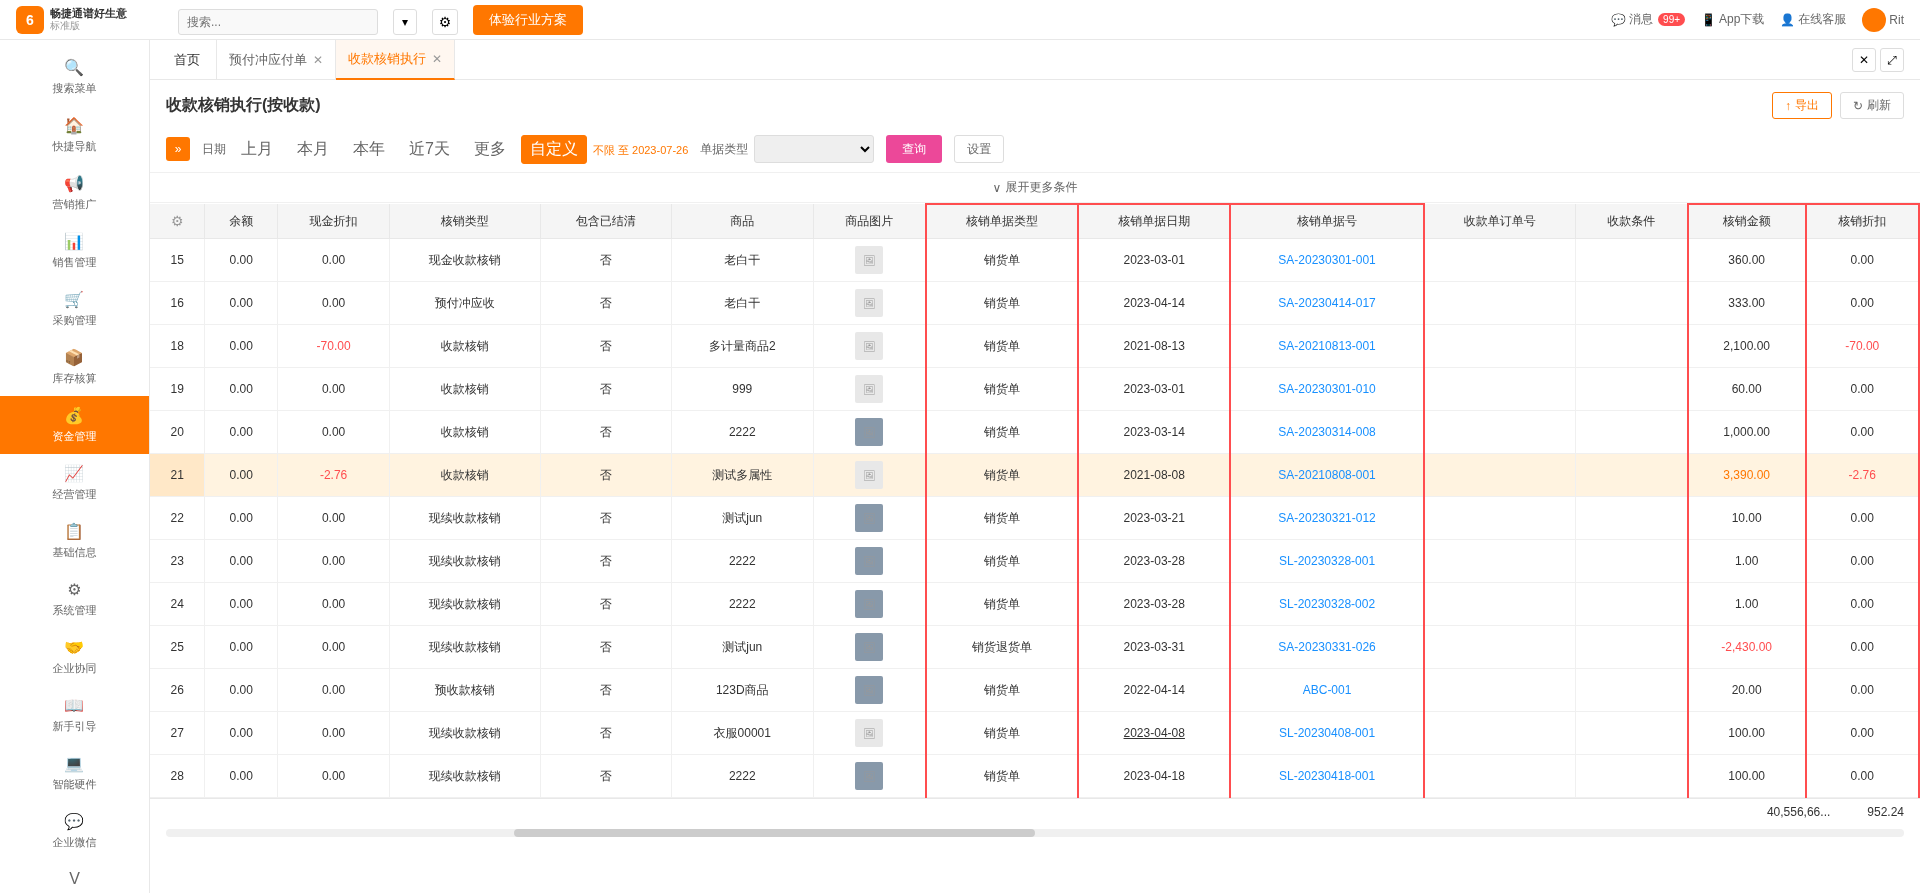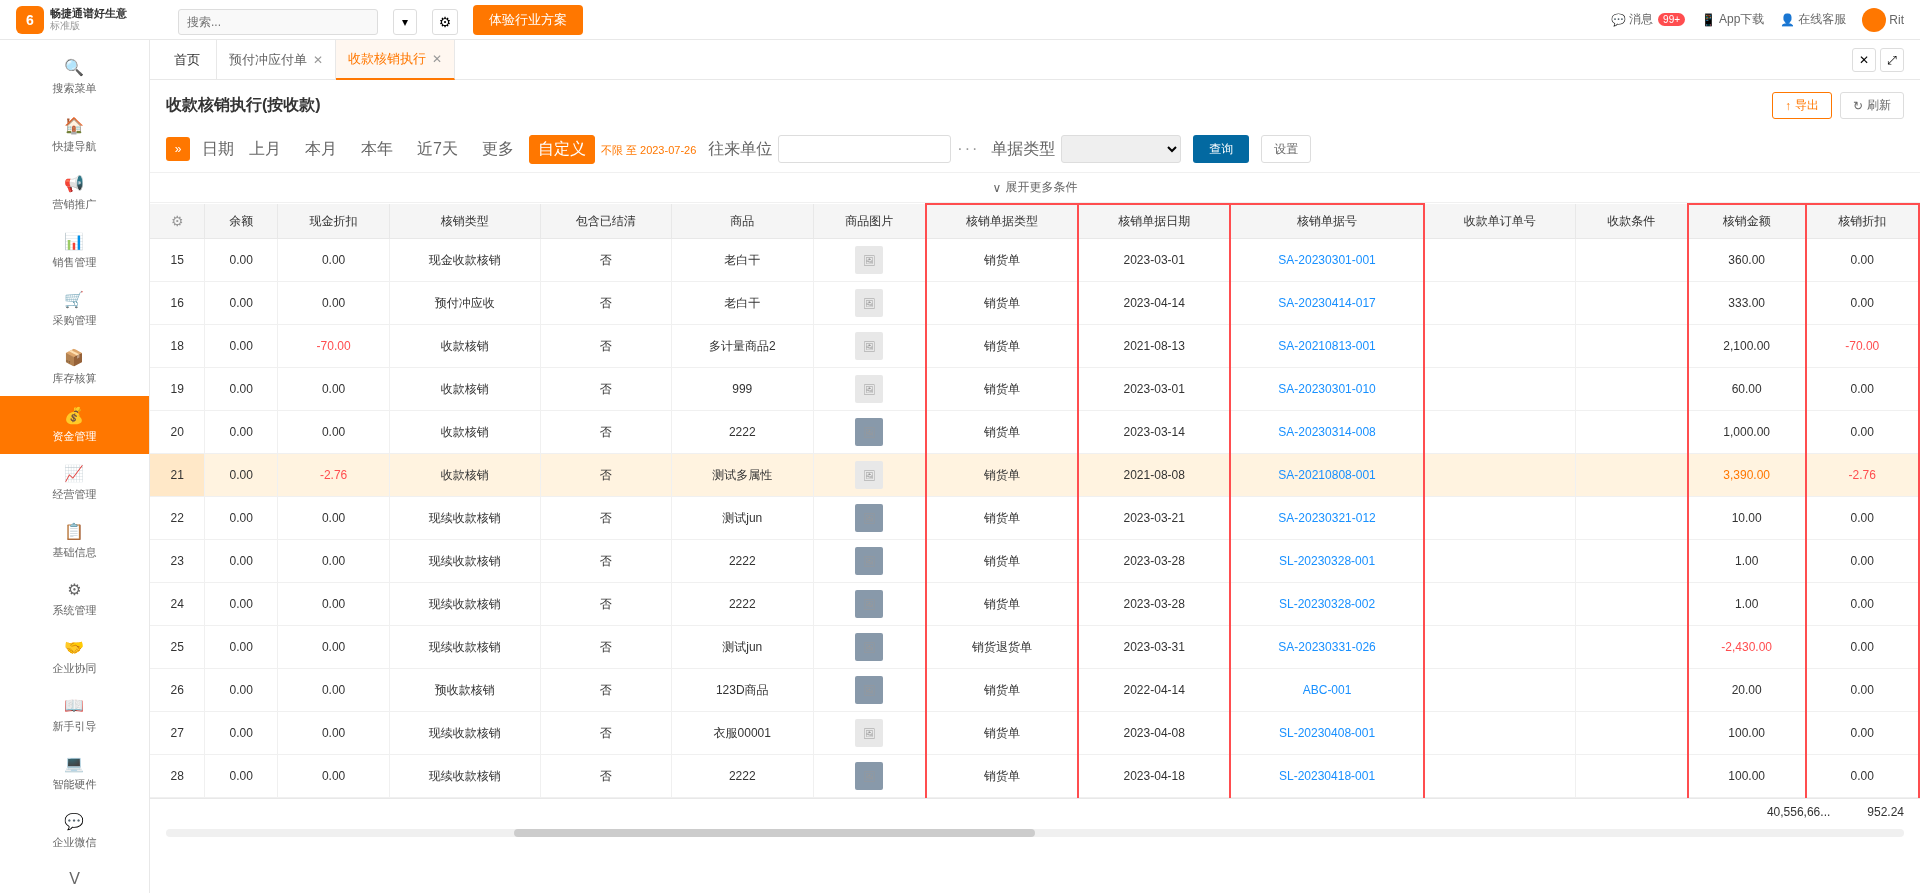--- a/index.html
+++ b/index.html
@@ -50,28 +50,28 @@
     .page-header { padding: 12px 16px 8px; display: flex; align-items: center; justify-content: space-between; background: #fff; }
     .page-title { font-size: 16px; font-weight: bold; color: #333; }
     .page-actions { display: flex; gap: 8px; }
     .btn-export { display: flex; align-items: center; gap: 4px; padding: 4px 12px; border: 1px solid #ff7700; border-radius: 3px; color: #ff7700; font-size: 12px; cursor: pointer; background: #fff; }
     .btn-refresh { display: flex; align-items: center; gap: 4px; padding: 4px 12px; border: 1px solid #ddd; border-radius: 3px; color: #666; font-size: 12px; cursor: pointer; background: #fff; }
 
     
     .filter-bar { padding: 8px 16px; background: #fff; border-bottom: 1px solid #f0f0f0; display: flex; align-items: flex-start; gap: 12px; flex-wrap: wrap; }
     .filter-expand-btn { width: 24px; height: 24px; background: #ff7700; color: #fff; border: none; border-radius: 3px; cursor: pointer; display: flex; align-items: center; justify-content: center; font-size: 12px; flex-shrink: 0; margin-top: 2px; }
     .filter-group { display: flex; align-items: center; gap: 6px; flex-wrap: wrap; }
-    .filter-label { color: #666; font-size: 16px; white-space: nowrap; }
+    .filter-label { color: #666; font-size: 12px; white-space: nowrap; }
     .filter-btn { padding: 3px 8px; border: 1px solid transparent; border-radius: 3px; font-size: 16px; cursor: pointer; color: #666; background: #fff; }
     .filter-btn.active { color: #fff; background: #ff7700; border-color: #ff7700; border-radius: 3px; }
     .filter-date-range { font-size: 11px; color: #ff7700; margin-top: 2px; }
     .filter-input { height: 28px; border: 1px solid #ddd; border-radius: 3px; padding: 0 8px; font-size: 12px; min-width: 150px; }
     .filter-dots { color: #999; font-size: 16px; letter-spacing: 2px; }
     .filter-select { height: 28px; border: 1px solid #ddd; border-radius: 3px; padding: 0 8px; font-size: 12px; min-width: 120px; }
-    .btn-search { height: 28px; background: #0369a1; color: #fff; border: none; border-radius: 3px; padding: 0 16px; font-size: 12px; cursor: pointer; }
+    .btn-search { height: 28px; background: #ec4899; color: #fff; border: none; border-radius: 3px; padding: 0 16px; font-size: 12px; cursor: pointer; }
     .btn-settings { height: 28px; background: #fff; color: #666; border: 1px solid #ddd; border-radius: 3px; padding: 0 12px; font-size: 12px; cursor: pointer; }
 
     
     .expand-more { padding: 6px 16px; background: #fff; border-bottom: 1px solid #f0f0f0; display: flex; justify-content: center; }
     .expand-more-btn { display: flex; align-items: center; gap: 4px; font-size: 12px; color: #666; cursor: pointer; border: none; background: none; }
 
     
     .table-wrap { padding: 0; background: #fff; overflow-x: auto; }
     table { width: 100%; border-collapse: collapse; font-size: 12px; }
     th { background: #f5f5f5; border-bottom: 1px solid #e8e8e8; border-right: 1px solid #e8e8e8; padding: 8px 10px; text-align: center; font-weight: normal; color: #333; white-space: nowrap; position: sticky; top: 0; z-index: 1; }
@@ -260,25 +260,20 @@
             </button>
             <button class="filter-btn">
               <span>更多</span>
             </button>
             <button class="filter-btn active">
               <span>自定义</span>
             </button>
             <div style="display:flex;flex-direction:column;">
               <span class="filter-date-range">不限 至 2023-07-26</span>
             </div>
-          </div>
-          <div class="filter-group">
-            <span class="filter-label">往来单位</span>
-            <input class="filter-input" type="text" style="">
-            <span class="filter-dots">···</span>
           </div>
           <div class="filter-group">
             <span class="filter-label">单据类型</span>
             <select class="filter-select"></select>
           </div>
           <button class="btn-search">
             <span>查询</span>
           </button>
           <button class="btn-settings">
             <span>设置</span>
@@ -491,21 +486,21 @@
   </tr>
                 <tr>
     <td>27</td>
     <td>0.00</td>
     <td class="">0.00</td>
     <td>现续收款核销</td>
     <td>否</td>
     <td>衣服00001</td>
     <td><div class="img-placeholder">🖼</div></td>
     <td style="border-left:2px solid #ff4d4f;border-right:2px solid #ff4d4f;">销货单</td>
-    <td style="border-left:2px solid #ff4d4f;border-right:2px solid #ff4d4f;">2023-04-08</td>
+    <td style="border-left:2px solid #ff4d4f;border-right:2px solid #ff4d4f;text-decoration:underline;">2023-04-08</td>
     <td style="border-left:2px solid #ff4d4f;border-right:2px solid #ff4d4f;"><a class="link-text" href="#">SL-20230408-001</a></td>
     <td></td>
     <td></td>
     <td class="" style="border-left:2px solid #ff4d4f;border-right:2px solid #ff4d4f;">100.00</td>
     <td class="" style="border-left:2px solid #ff4d4f;border-right:2px solid #ff4d4f;">0.00</td>
   </tr>
                 <tr>
     <td>28</td>
     <td>0.00</td>
     <td class="">0.00</td>

